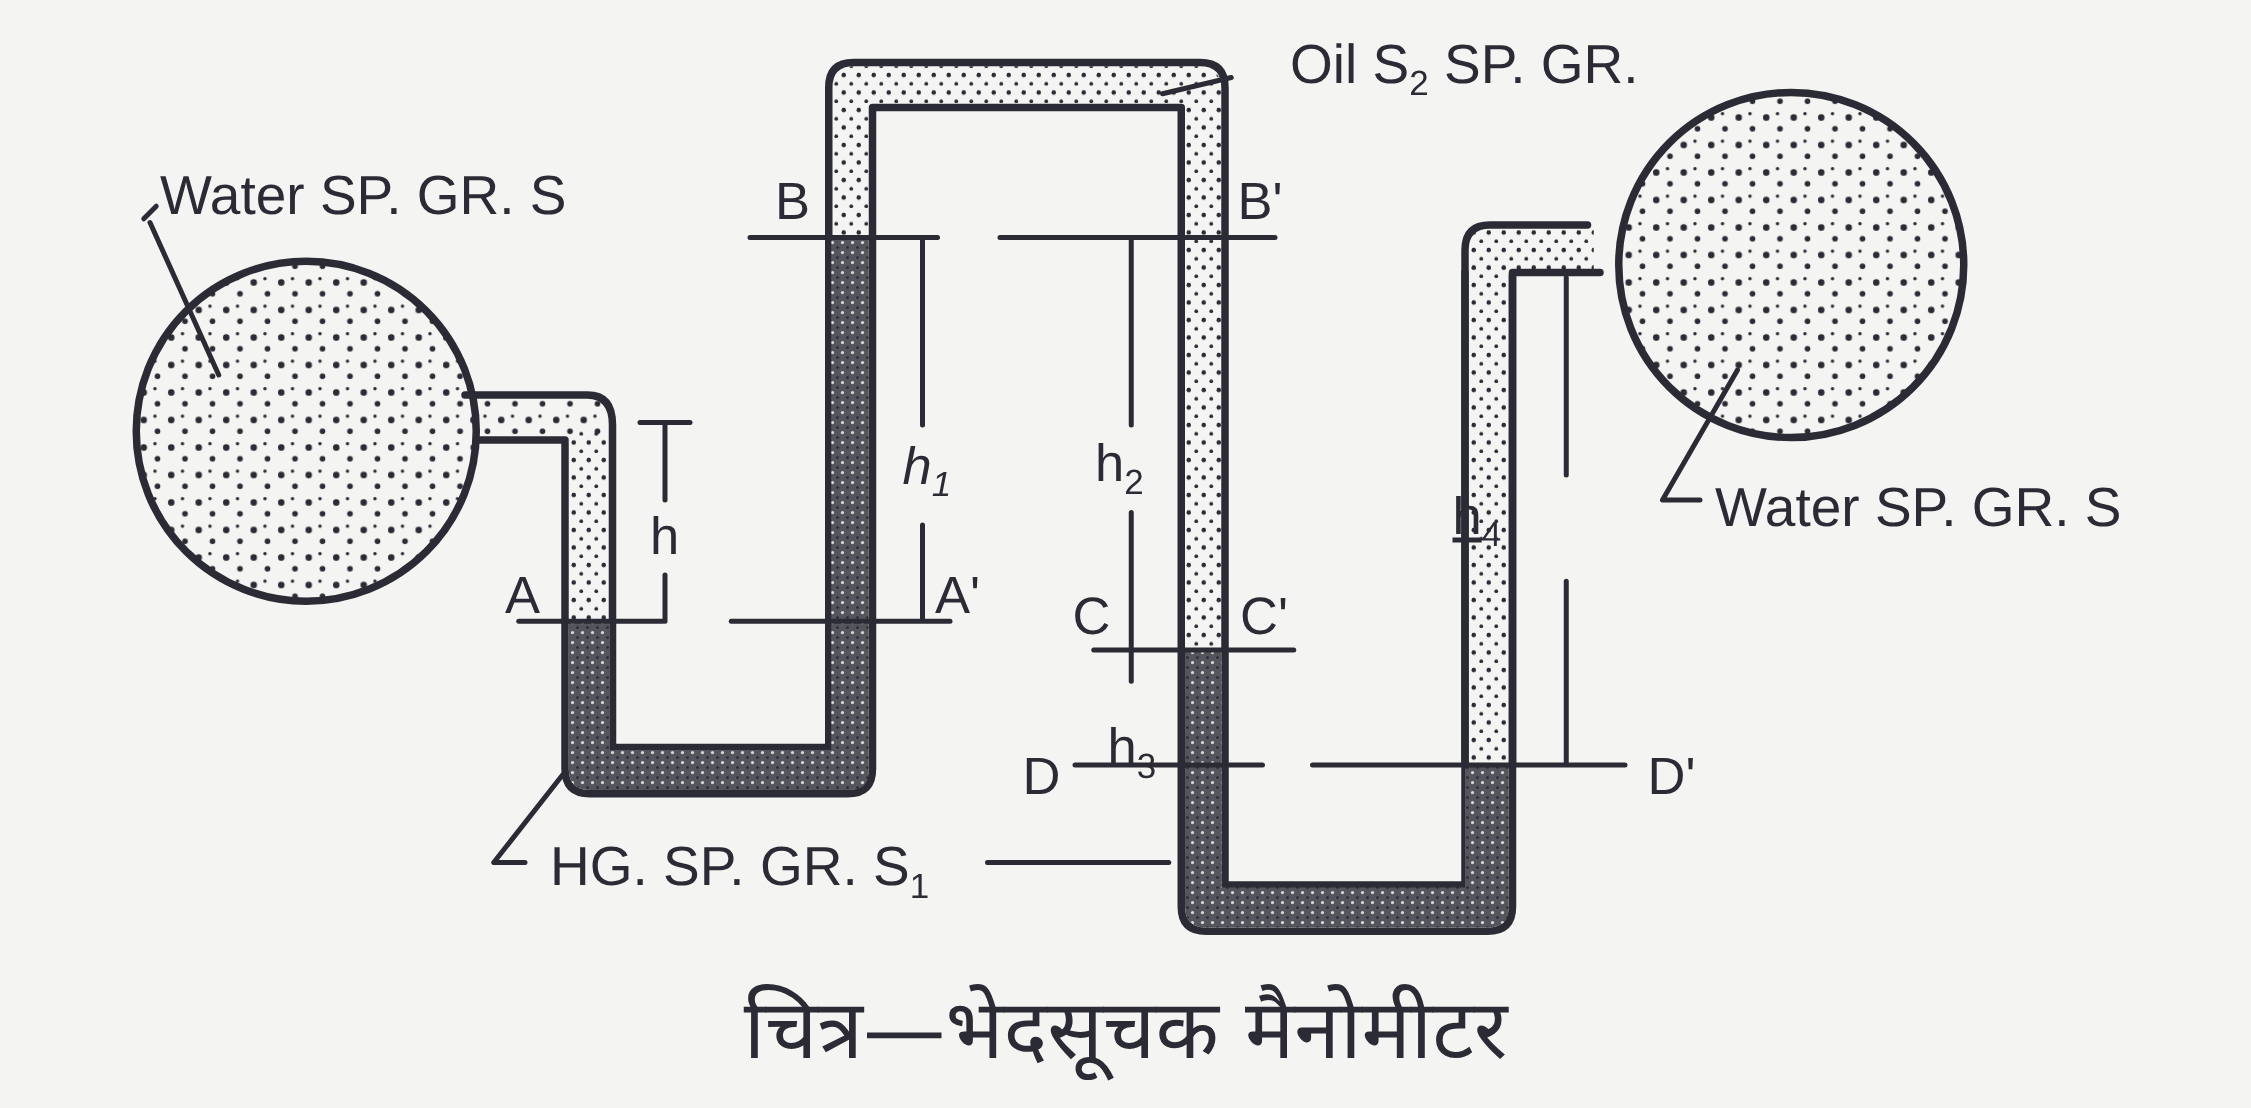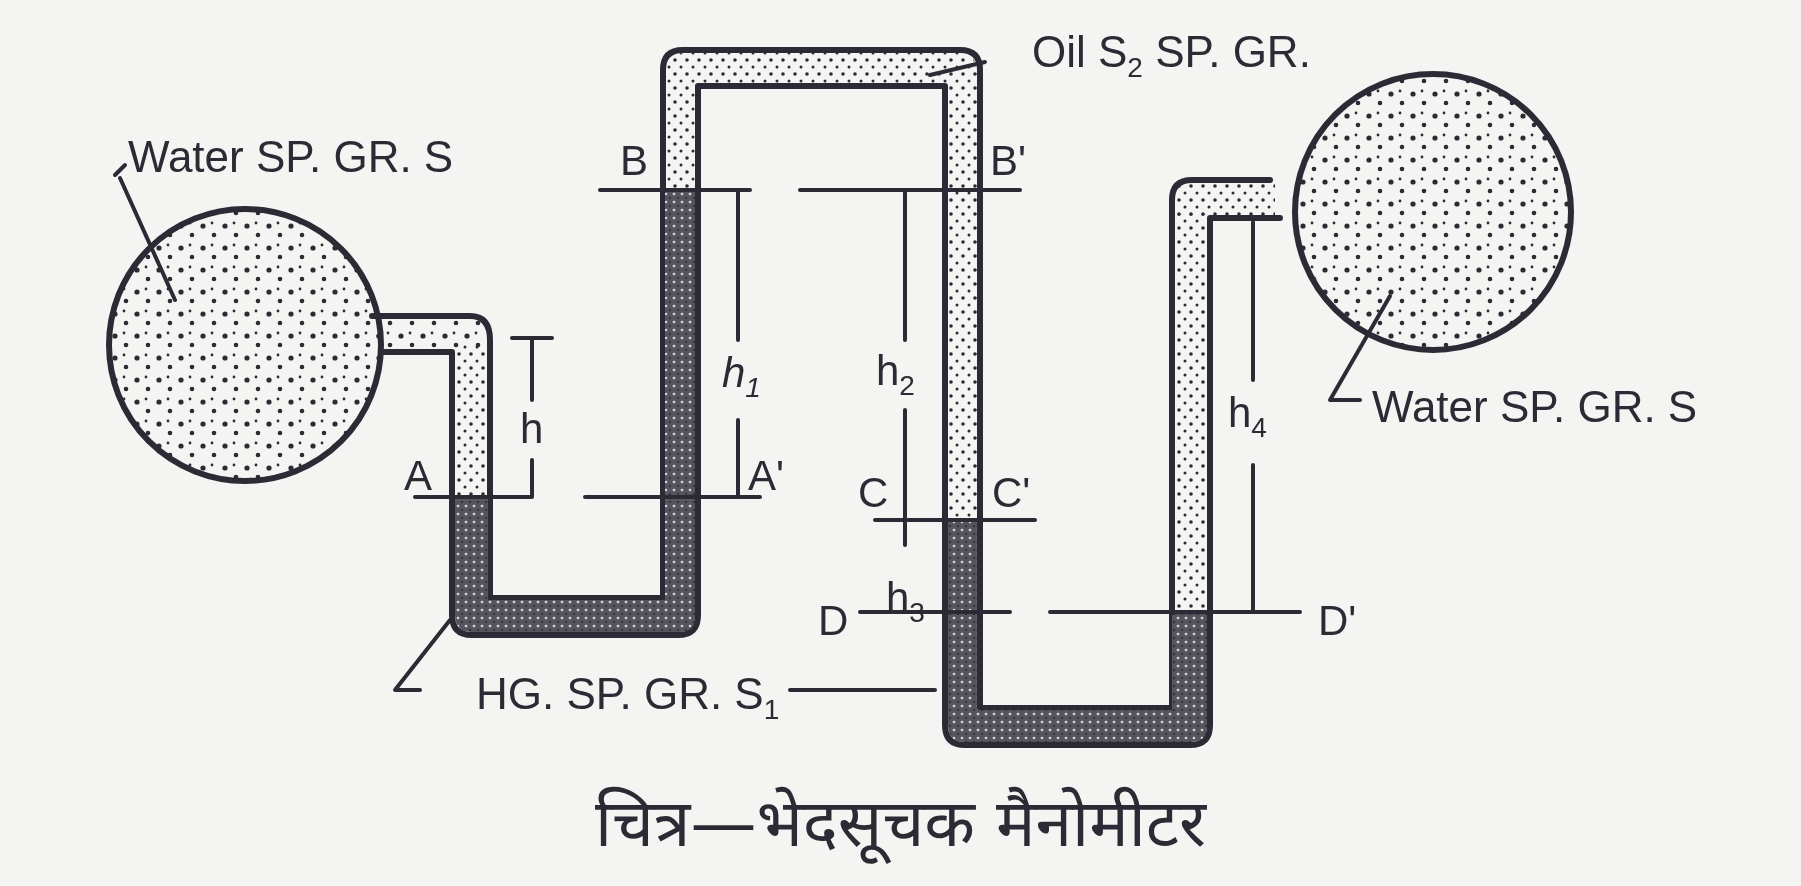--- a/index.html
+++ b/index.html
@@ -103,32 +103,32 @@
       <path d="M790 690 L935 690"></path>
     </g>
   </g>
 </svg>
 
 <div class="lbl big" style="left:128px;top:135px;">Water SP. GR. S</div>
 <div class="lbl big" style="left:1032px;top:30px;">
   <span>Oil S</span><span class="sub">2</span><span> SP. GR.</span>
 </div>
 <div class="lbl big" style="left:1372px;top:385px;">Water SP. GR. S</div>
-<div class="lbl big" style="left:440px;top:672px;margin-left:36px;">
+<div class="lbl big" style="left:440px;top:672px;">
   <span>HG. SP. GR. S</span><span class="sub">1</span>
 </div>
 
 <div class="lbl pt" style="left:404px;top:455px;">A</div>
 <div class="lbl pt" style="left:748px;top:455px;">A'</div>
 <div class="lbl pt" style="left:620px;top:140px;">B</div>
 <div class="lbl pt" style="left:990px;top:140px;">B'</div>
 <div class="lbl pt" style="left:858px;top:472px;">C</div>
 <div class="lbl pt" style="left:992px;top:472px;">C'</div>
 <div class="lbl pt" style="left:818px;top:600px;">D</div>
 <div class="lbl pt" style="left:1318px;top:600px;">D'</div>
 
 <div class="lbl pt" style="left:520px;top:408px;"><span>h</span></div>
 <div class="lbl pt" style="left:722px;top:352px;font-style:italic;"><span>h</span><span class="sub">1</span></div>
 <div class="lbl pt" style="left:876px;top:350px;"><span>h</span><span class="sub">2</span></div>
 <div class="lbl pt" style="left:886px;top:545px;margin-top:32px;"><span>h</span><span class="sub">3</span></div>
-<div class="lbl pt" style="left:1228px;top:392px;"><span>h</span><span class="sub">4</span></div>
+<div class="lbl pt" style="left:1162px;top:392px;text-decoration:underline;"><span>h</span><span class="sub">4</span></div>
 
 <div class="caption">चित्र—भेदसूचक मैनोमीटर</div>
 
 </body></html>

